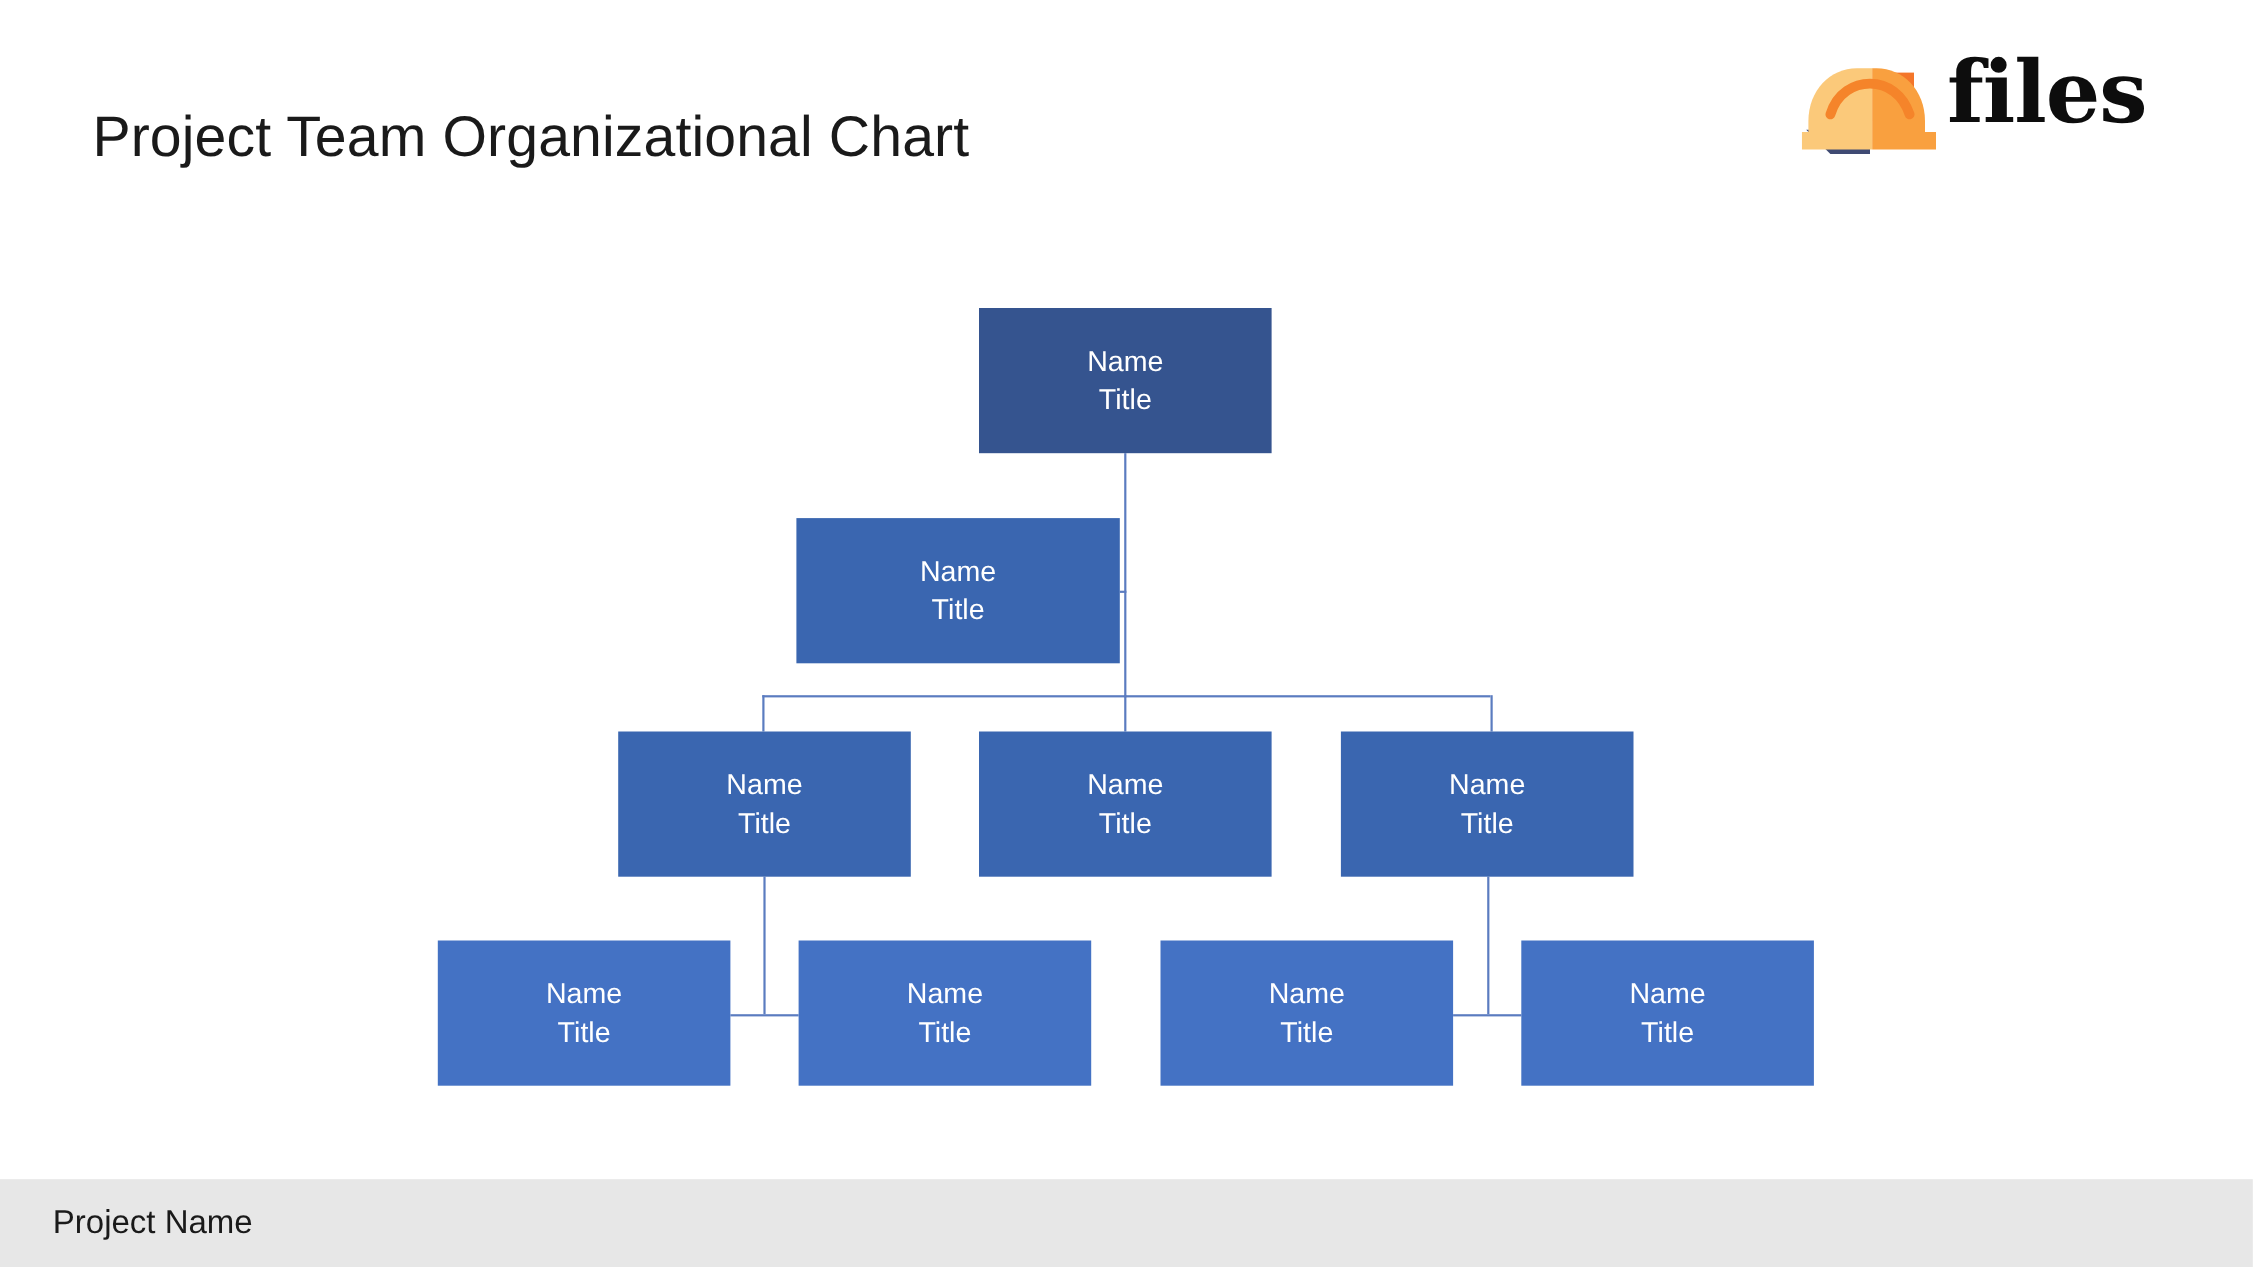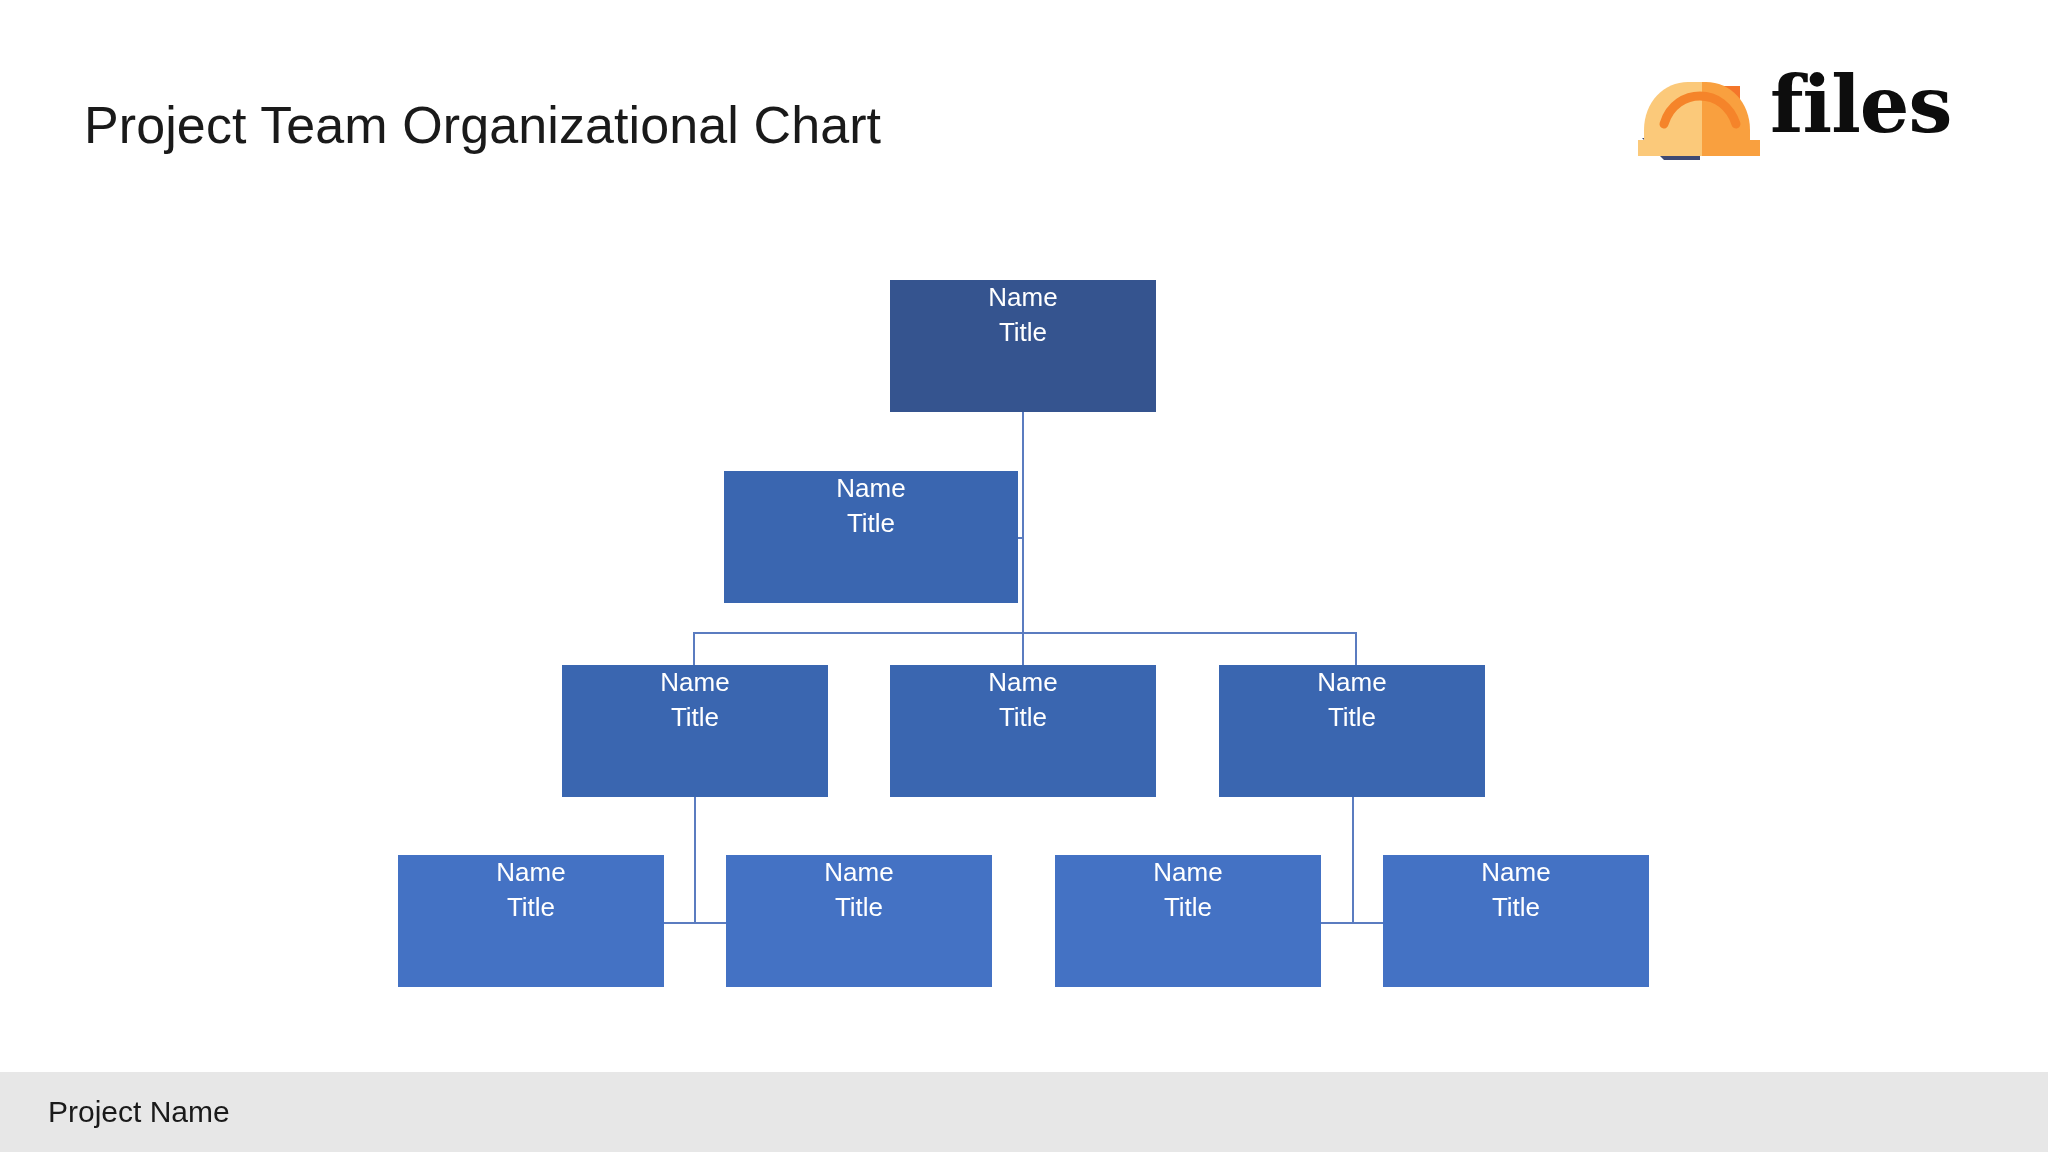--- a/index.html
+++ b/index.html
@@ -34,21 +34,21 @@
     color: #1a1a1a;
     font-weight: 400;
     letter-spacing: 0.1px;
     white-space: nowrap;
   }
 
   
   .logo {
     position: absolute;
     left: 1638px;
-    top: 60px;
+    top: 40px;
     width: 330px;
     height: 100px;
   }
   .logo-mark {
     position: absolute;
     left: 0;
     top: 4px;
     width: 128px;
     height: 96px;
   }
@@ -72,20 +72,21 @@
     width: 2048px;
     height: 1072px;
   }
 
   .node {
     position: absolute;
     box-sizing: border-box;
     display: flex;
     flex-direction: column;
     align-items: center;
+    justify-content: center;
     color: #ffffff;
     font-size: 26px;
     line-height: 1.35;
     text-align: center;
   }
   .node .nm { display: block; }
   .node .ttl { display: block; }
 
   .connector {
     position: absolute;

